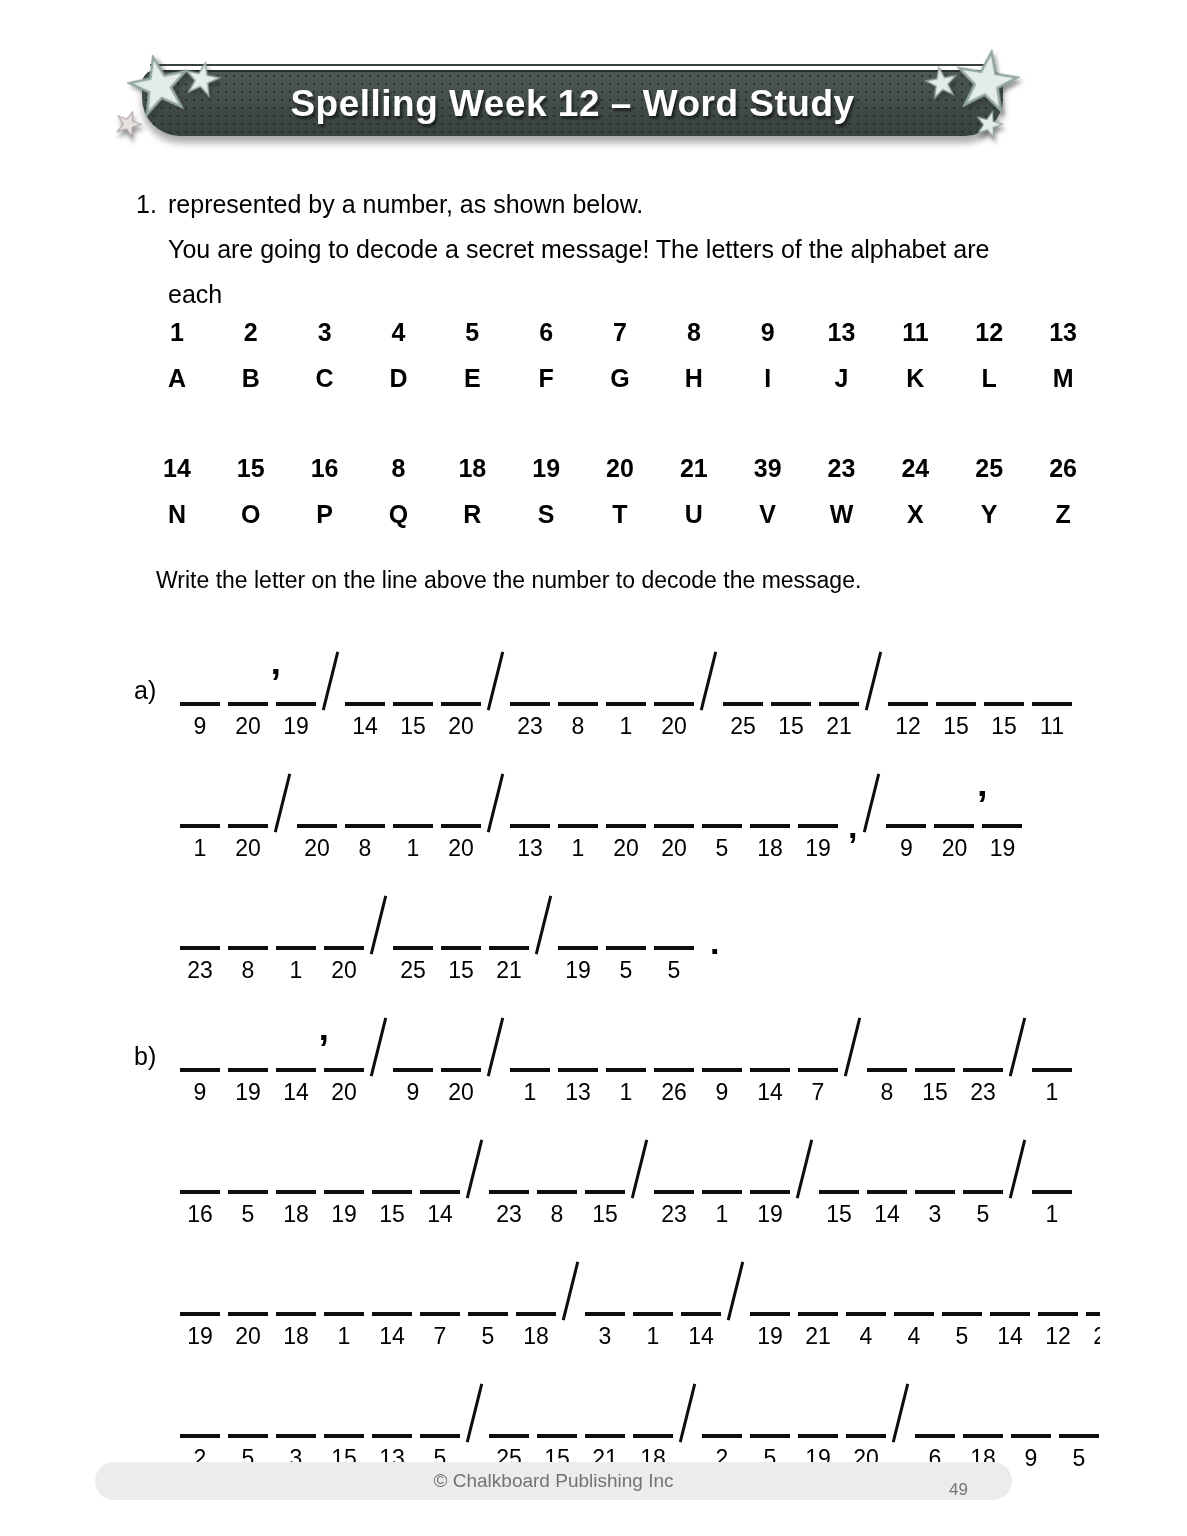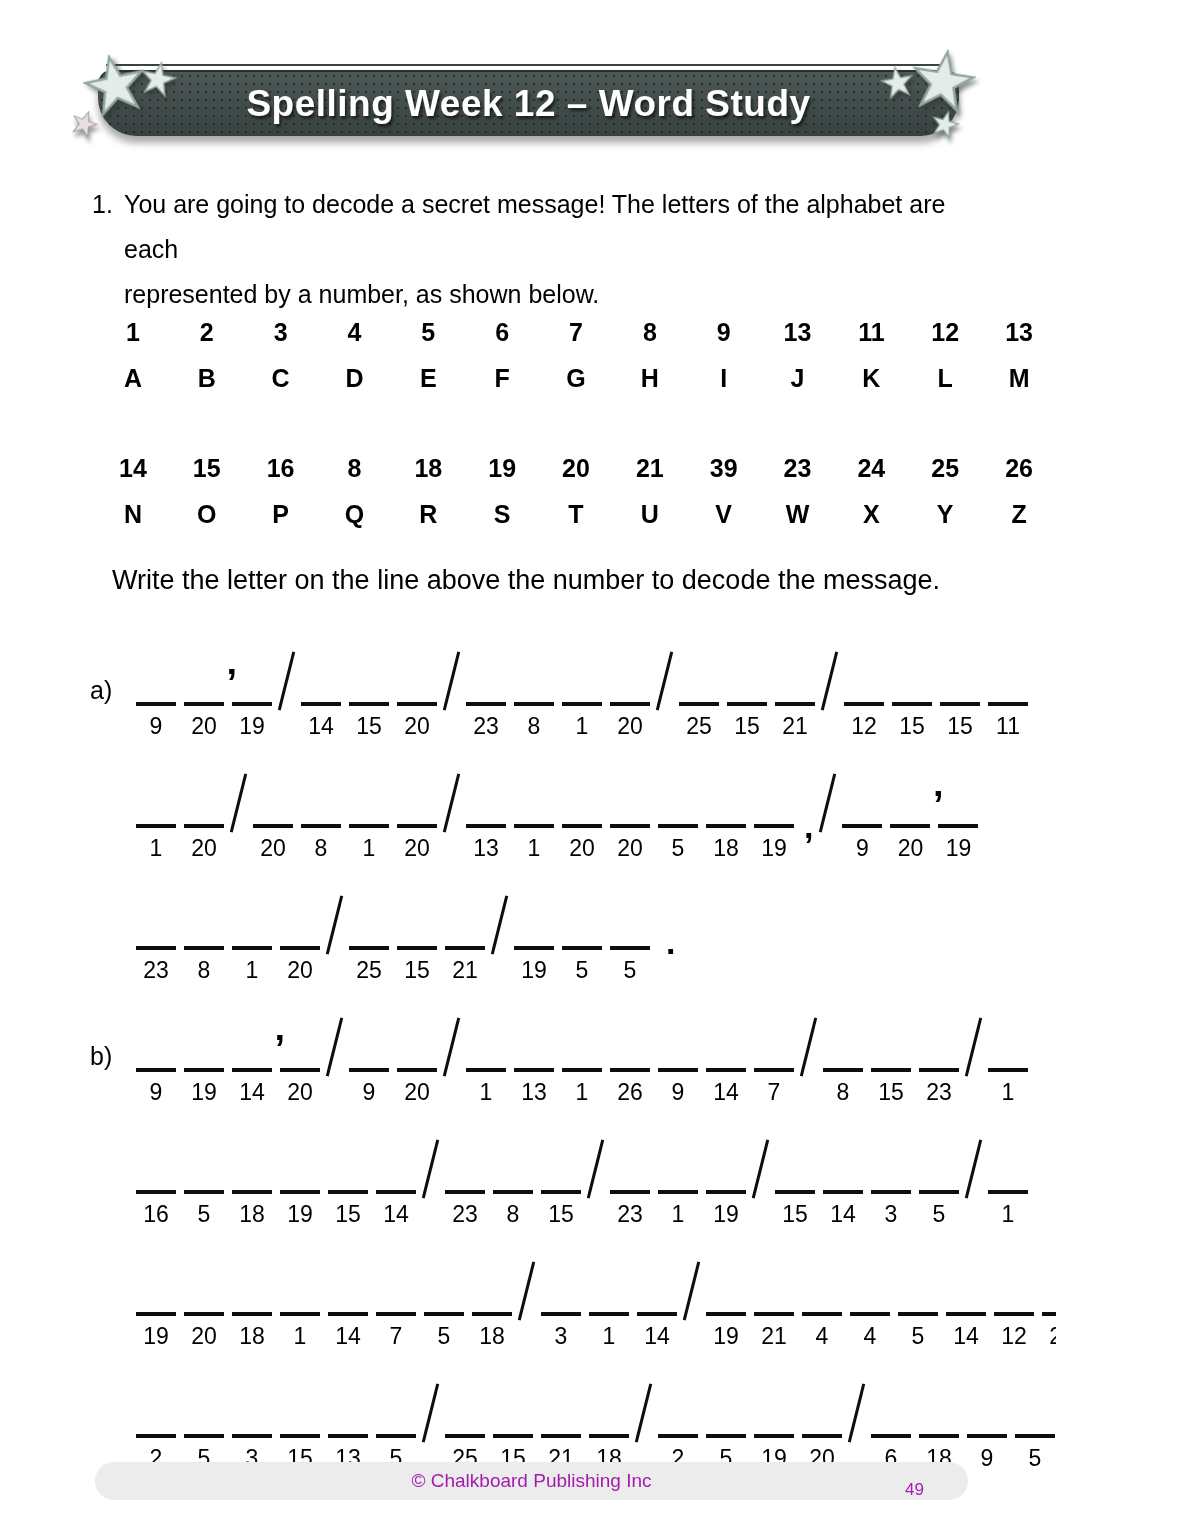--- a/index.html
+++ b/index.html
@@ -1,17 +1,17 @@
 <!DOCTYPE html>
 <html><head>
 <meta charset="utf-8">
 <style>
   html,body{margin:0;padding:0;background:#ffffff;}
   .page{position:relative;width:1056px;height:1536px;background:#fff;overflow:hidden;
-        font-family:"Liberation Sans",sans-serif;color:#000;}
+        font-family:"Liberation Sans",sans-serif;color:#000;padding-left:44px;}
 
   
   .banner-wrap{position:relative;margin:70px 97px 0 98px;height:66px;}
   .banner{position:absolute;inset:0;
           background-color:#404c4a;
           background-image:radial-gradient(rgba(18,28,27,.6) 1.1px, transparent 1.6px),
                            linear-gradient(180deg, rgba(255,255,255,.07), rgba(0,0,0,.14));
           background-size:8px 8px,100% 100%;
           border-radius:14px 14px 38px 38px;
           border-top:2px solid #27312f;
@@ -38,42 +38,42 @@
 
   
   .alphabet{margin:0 0 0 96px;width:960px;}
   .alpha-block{margin-top:0;}
   .alpha-block + .alpha-block{margin-top:60px;}
   .alpha-line{display:flex;}
   .alpha-line.letters{margin-top:16px;}
   .alpha-cell{flex:1;text-align:center;font-weight:bold;font-size:25px;line-height:30px;}
 
   
-  .instruction{margin:36px 0 8px 112px;font-size:27px;line-height:30px;}
+  .instruction{margin:36px 0 8px 112px;font-size:23px;line-height:30px;}
 
   
   #puzzles{margin:22px 0 0 90px;}
   .code-line{display:flex;align-items:flex-end;padding-top:34px;}
   .puzzle-label{width:46px;flex:none;font-size:25px;margin-bottom:34px;}
   .word-group{display:flex;gap:8px;align-items:flex-end;flex:none;}
   .cell{position:relative;display:flex;flex-direction:column;align-items:center;width:40px;flex:none;}
   .blank{width:100%;height:0;border-top:4px solid #0e0e0e;margin-bottom:7px;}
   .num{font-size:23px;line-height:26px;}
   .slash{width:3px;height:60px;background:#0d0d0d;transform:rotate(14deg);
          margin:0 13px 28px 13px;flex:none;align-self:flex-end;}
   .apostrophe{position:absolute;top:-38px;right:-13px;font-size:38px;font-weight:bold;line-height:1;}
   .trailing{flex:none;font-weight:bold;line-height:1;}
   .trailing.comma{font-size:34px;margin:0 0 18px 2px;}
   .trailing.period{font-size:34px;margin:0 0 24px 8px;}
   .trailing.question{font-family:"Liberation Serif",serif;font-size:44px;margin:0 0 24px 10px;}
 
   
   .footer{position:absolute;left:95px;right:88px;top:1462px;height:38px;background:#ececec;
           border-radius:19px;display:flex;align-items:center;justify-content:center;
-          font-size:19px;color:#a21caf;}
+          font-size:19px;color:#737373;}
   .page-num{position:absolute;right:44px;top:9px;height:38px;display:flex;align-items:center;font-size:17px;}
 </style>
 </head>
 <body>
 
 <div class="page">
 
   <header class="banner-wrap">
     <div class="banner">
       <span class="banner-topline"></span>
@@ -99,22 +99,22 @@
         </svg>
       <svg class="star small" viewBox="0 0 100 100">
           <polygon points="50,4 61.5,37 96,37 68,58 78.5,92 50,71.5 21.5,92 32,58 4,37 38.5,37" fill="#e3ece8" stroke="#93a7a1" stroke-width="4"></polygon>
         </svg>
     </div>
   </header>
 
   <section class="intro">
     <span class="q-num">1.</span>
     <div class="q-text">
+      <div>represented by a number, as shown below.</div>
       <div>You are going to decode a secret message! The letters of the alphabet are each</div>
-      <div>represented by a number, as shown below.</div>
     </div>
   </section>
 
   <section id="alphabet" class="alphabet">
       <div class="alpha-block">
         <div class="alpha-line">
           <span class="alpha-cell">1</span>
           <span class="alpha-cell">2</span>
           <span class="alpha-cell">3</span>
           <span class="alpha-cell">4</span>

